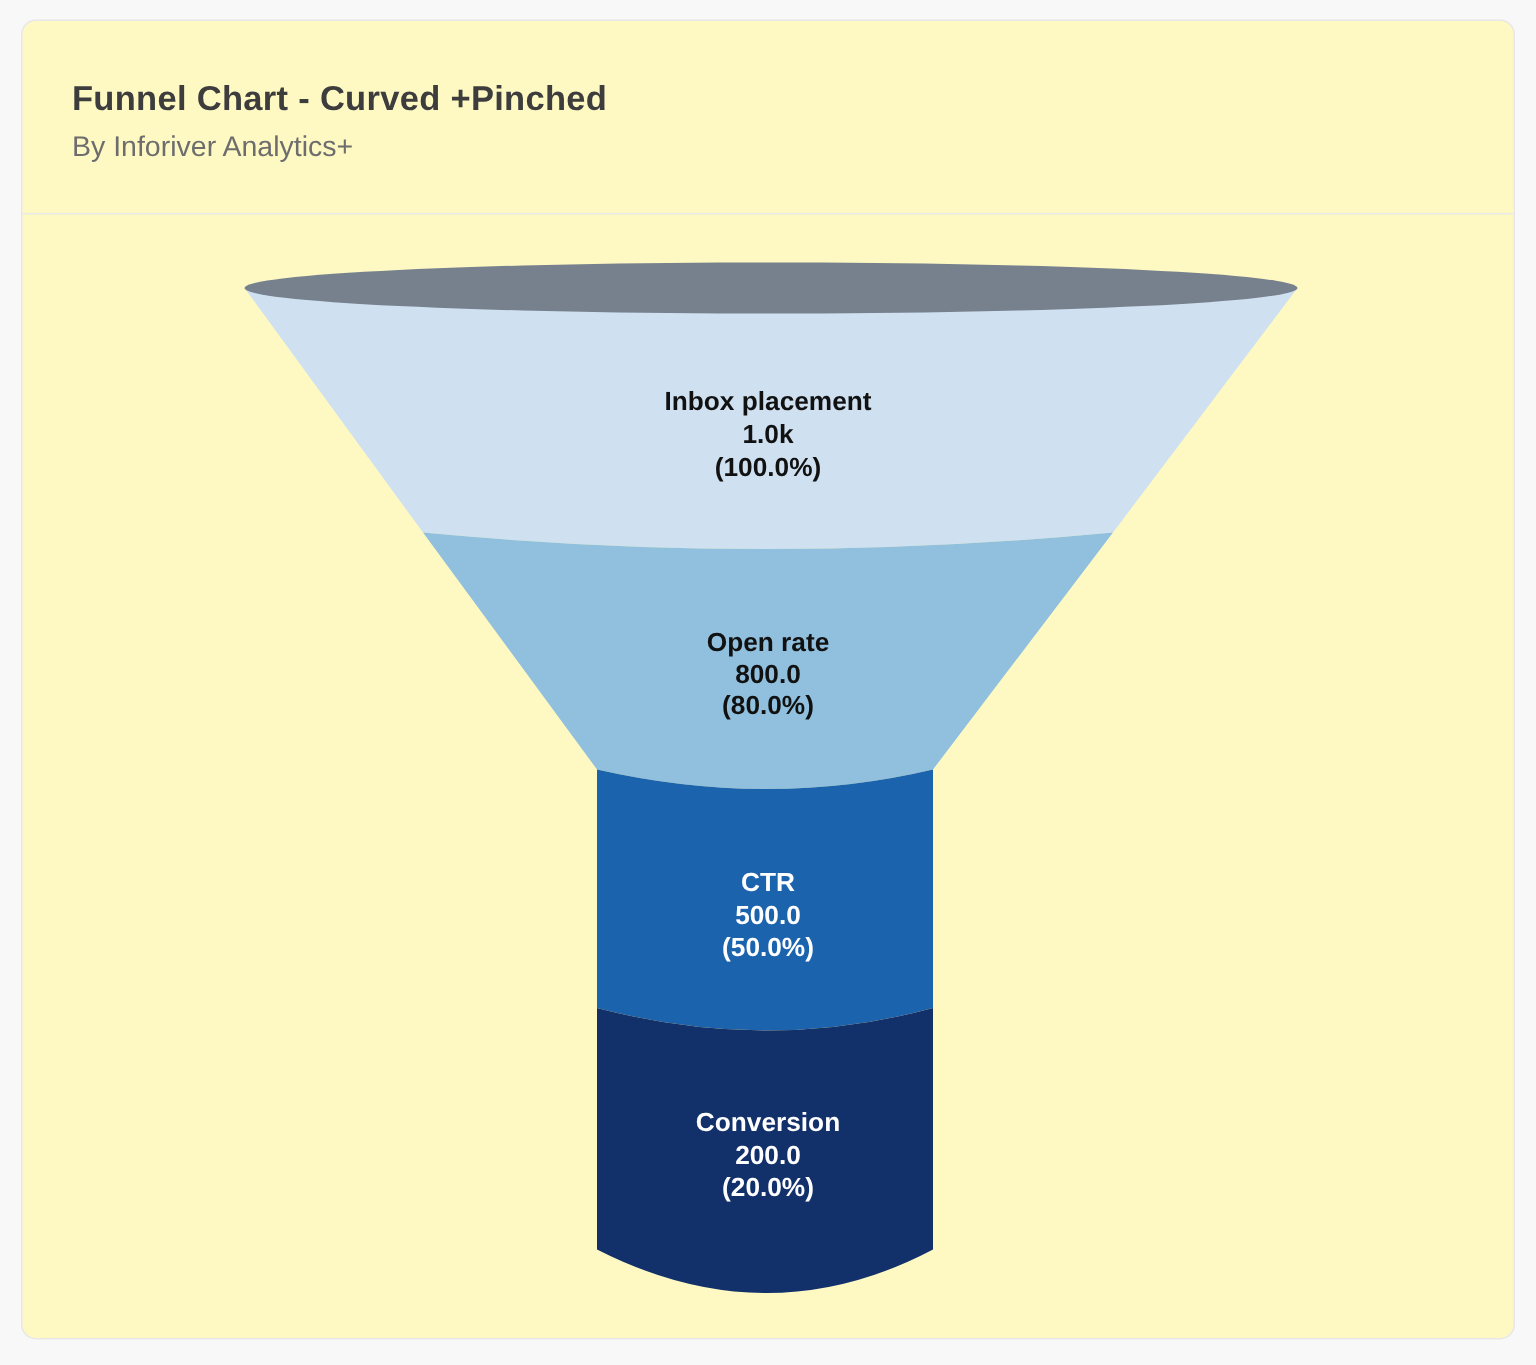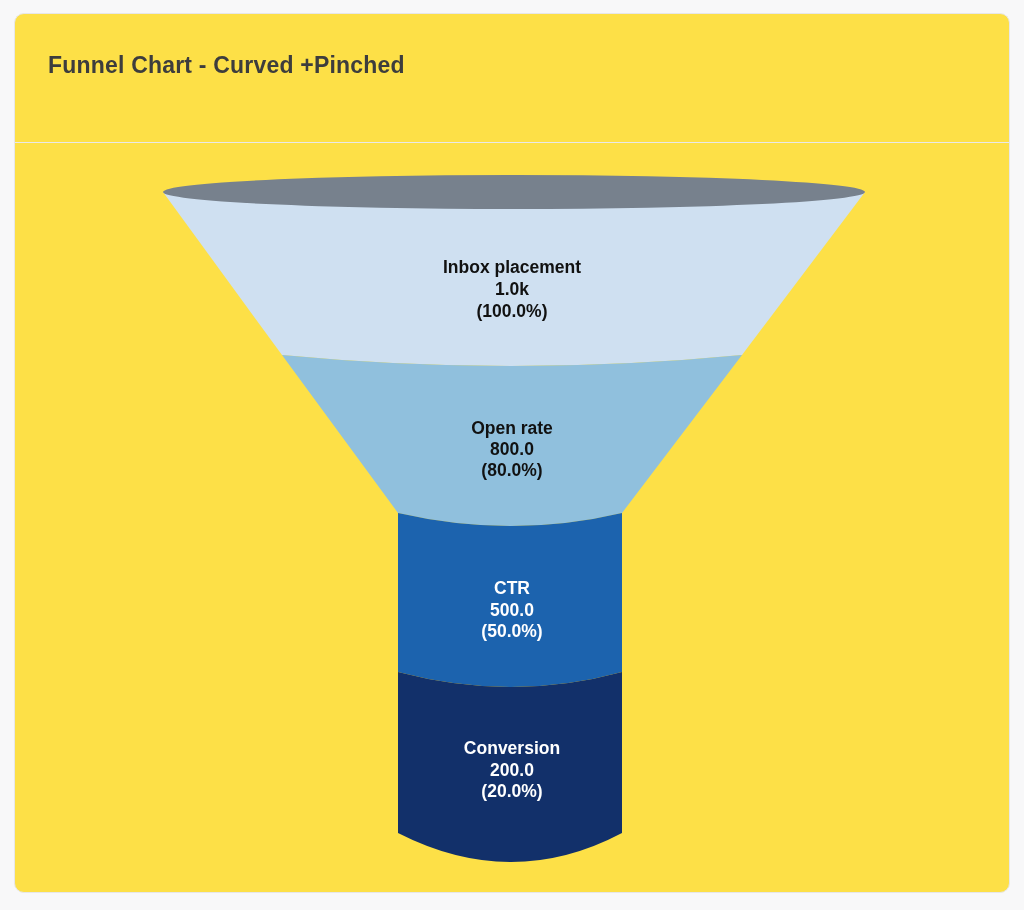--- a/index.html
+++ b/index.html
@@ -13,21 +13,21 @@
     height: 910px;
     background: #f8f8f9;
     overflow: hidden;
   }
   .card {
     position: absolute;
     left: 14px;
     top: 13px;
     width: 996px;
     height: 880px;
-    background: #fde047;
+    background: #fef9c3;
     border: 1px solid #e7e7e8;
     border-radius: 10px;
   }
   .card-header {
     height: 129px;
     padding: 38px 0 0 33px;
     border-bottom: 1px solid #e9e9ea;
   }
   .chart-title {
     font-size: 23px;
@@ -57,20 +57,21 @@
   .seg { stroke: none; }
 </style>
 </head>
 <body>
 
 <div class="page">
 
   <div class="card">
     <div class="card-header">
       <div class="chart-title">Funnel Chart - Curved +Pinched</div>
+      <div class="chart-subtitle">By Inforiver Analytics+</div>
     </div>
     <div></div>
   </div>
 
   <svg class="funnel-svg" viewBox="0 0 1024 910">
 
     <path class="seg" d="M163,192 L282,355 Q512,377 742,355 L865,192 Z" fill="#cfe0f1"></path>
 
     <path class="seg" d="M282,355 Q512,377 742,355 L622,513 Q512,539 398,513 Z" fill="#90c0dd"></path>
 

